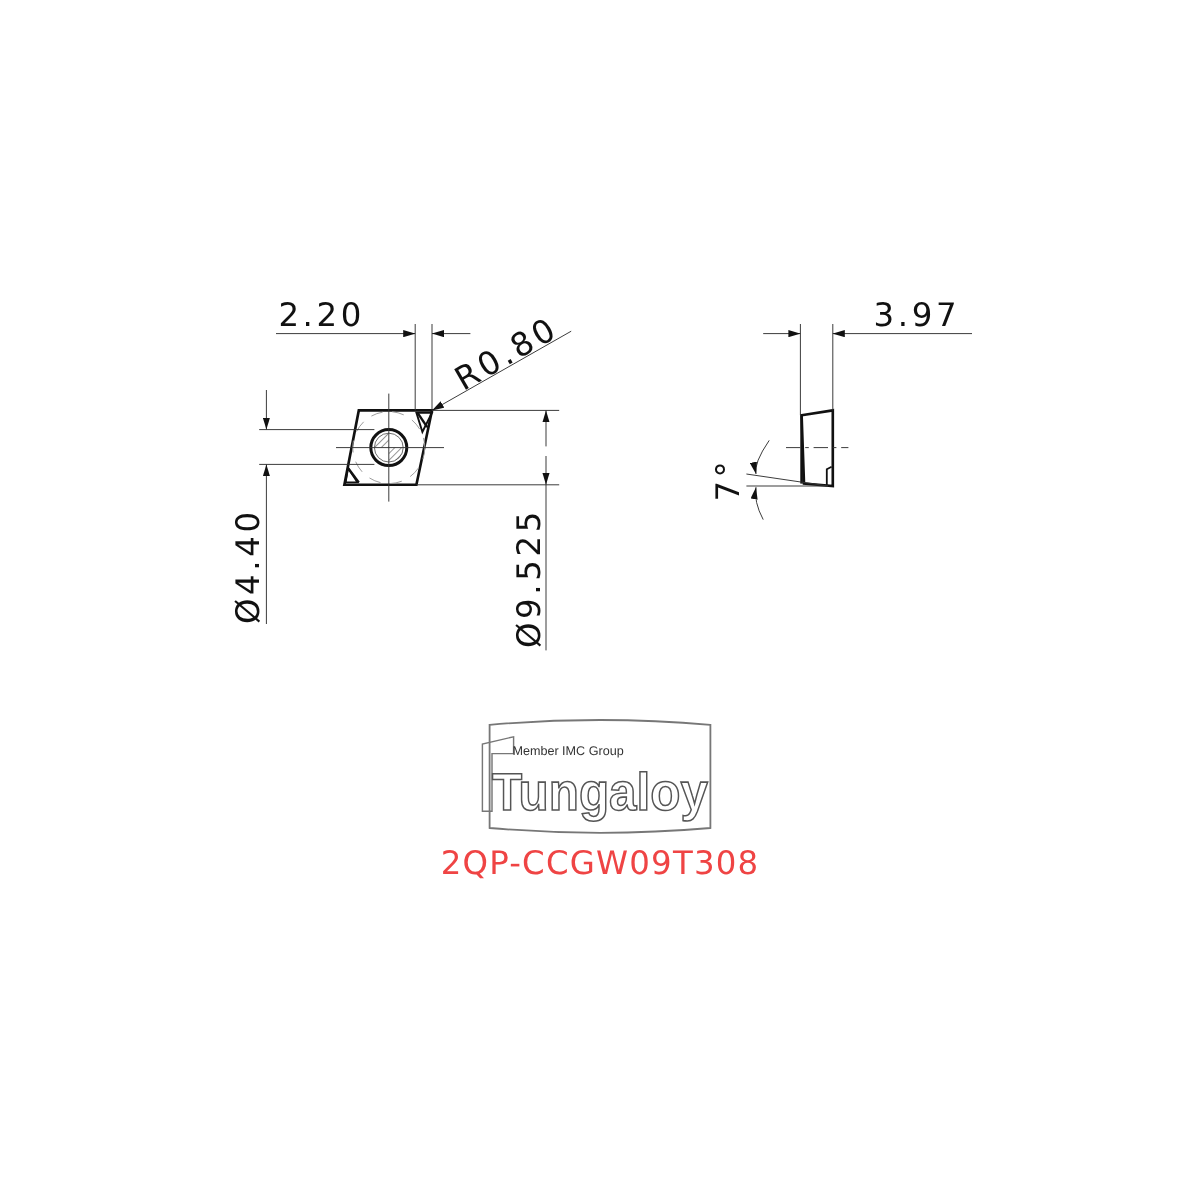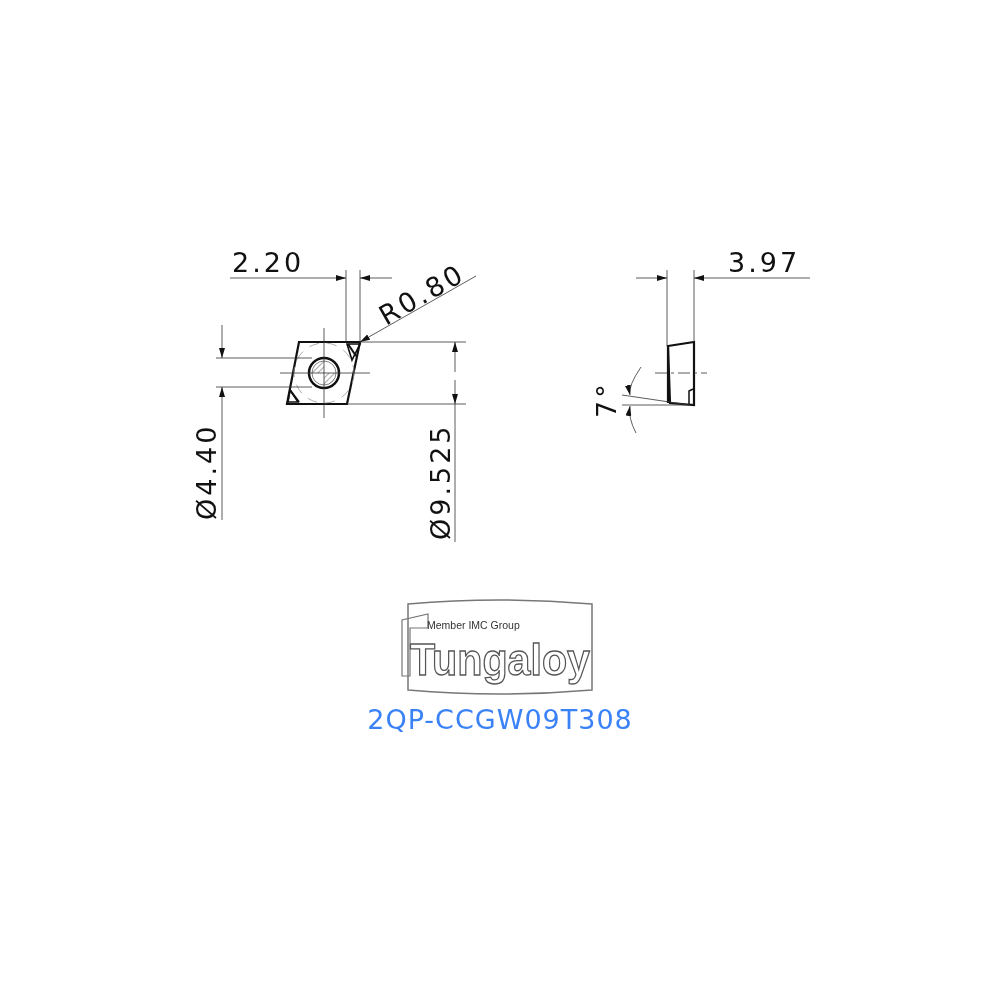--- a/index.html
+++ b/index.html
@@ -1,19 +1,19 @@
 <!DOCTYPE html>
 <html><head>
 <meta charset="utf-8">
 <style>
   html, body { margin:0; padding:0; background:#ffffff; }
   body { width:1000px; height:1000px; position:relative; overflow:hidden; font-family:"DejaVu Sans", sans-serif; }
   svg { position:absolute; left:0; top:0; }
   .dimtxt { font-family:"DejaVu Sans", sans-serif; font-size:27px; fill:#111; letter-spacing:3px; }
-  .pn { position:absolute; left:0; width:1000px; top:704px; text-align:center; font-family:"DejaVu Sans", sans-serif; font-size:27px; color:#3b82f6; letter-spacing:1px; }
+  .pn { position:absolute; left:0; width:1000px; top:704px; text-align:center; font-family:"DejaVu Sans", sans-serif; font-size:27px; color:#ef4444; letter-spacing:1px; }
 </style>
 </head>
 <body>
 
 <svg width="1000" height="1000" viewBox="0 0 1000 1000">
   <defs>
     <marker id="arr" markerWidth="10" markerHeight="6" refX="10" refY="3" orient="auto" markerUnits="userSpaceOnUse">
       <path d="M0,0 L10,3 L0,6 z" fill="#111"></path>
     </marker>
     <pattern id="hatch" width="4" height="4" patternUnits="userSpaceOnUse" patternTransform="rotate(45)">

